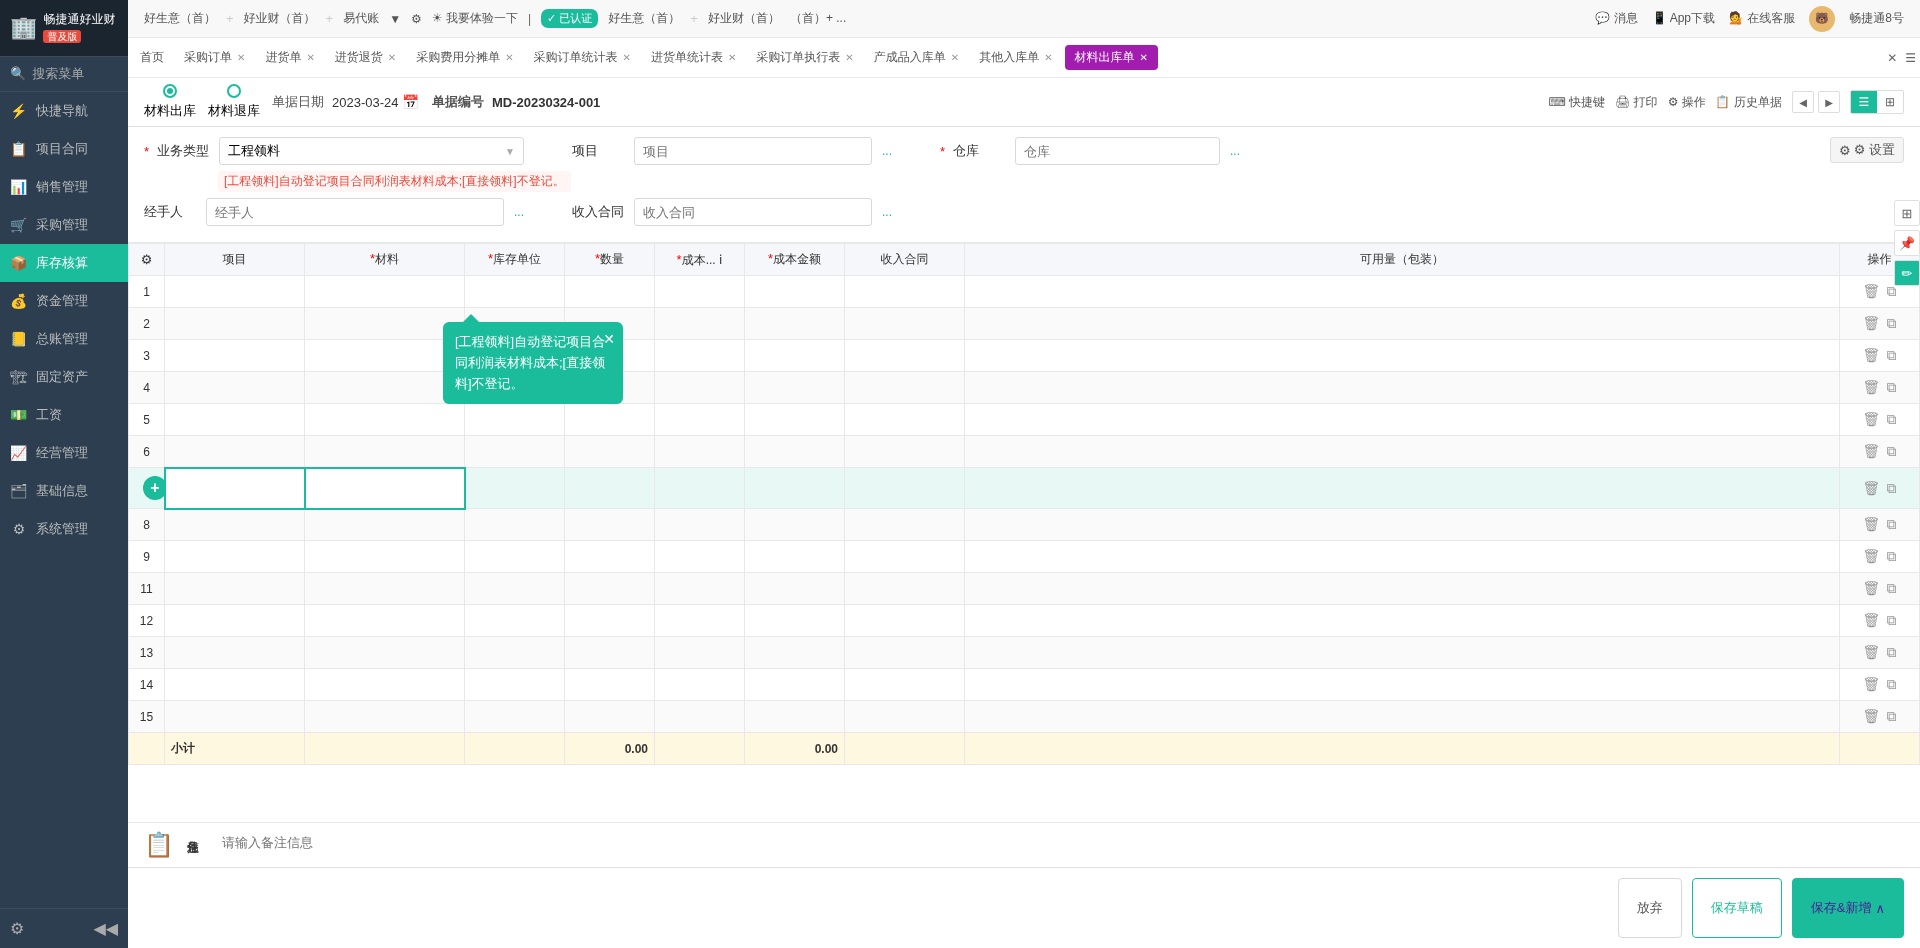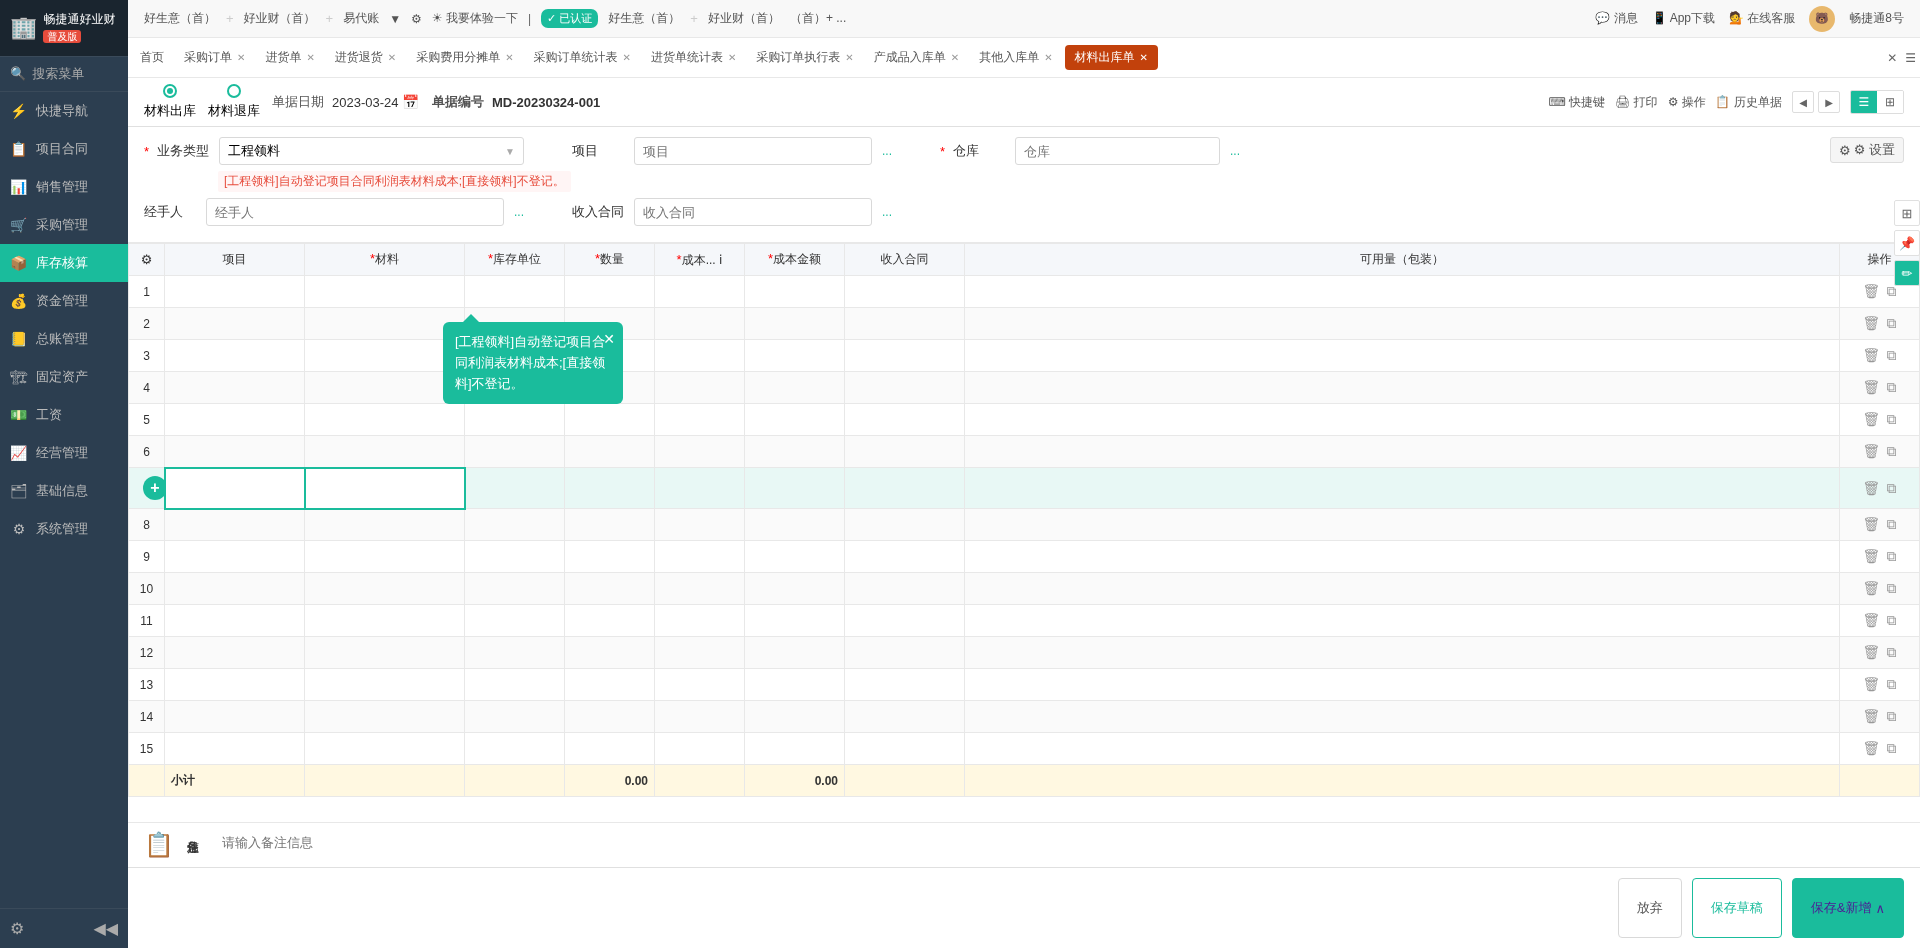--- a/index.html
+++ b/index.html
@@ -17,21 +17,21 @@
     .sidebar-bottom { margin-top: auto; padding: 10px; display: flex; justify-content: space-between; border-top: 1px solid #3a4a5a; }
     .sidebar-bottom-btn { color: #aaa; cursor: pointer; font-size: 16px; }
 
     
     .main { flex: 1; display: flex; flex-direction: column; overflow: hidden; }
 
     
     .topbar { background: #fff; border-bottom: 1px solid #e8e8e8; padding: 0 4px; display: flex; align-items: center; height: 40px; gap: 4px; flex-shrink: 0; }
     .topbar-item { padding: 4px 8px; cursor: pointer; color: #555; white-space: nowrap; font-size: 12px; display: flex; align-items: center; gap: 3px; }
     .topbar-close { font-size: 10px; color: #999; margin-left: 2px; }
-    .topbar-active-tab { background: #c2410c; color: #fff !important; border-radius: 4px; padding: 4px 10px; justify-content: flex-end; }
+    .topbar-active-tab { background: #a21caf; color: #fff !important; border-radius: 4px; padding: 4px 10px; justify-content: flex-end; }
     .topbar-active-tab .topbar-close { color: #fff; }
     .topbar-right { margin-left: auto; display: flex; align-items: center; gap: 8px; }
     .topbar-right-btn { color: #666; cursor: pointer; font-size: 12px; display: flex; align-items: center; gap: 3px; }
 
     
     .header-bar { background: #fff; border-bottom: 1px solid #e0e0e0; padding: 6px 16px; display: flex; align-items: center; gap: 12px; flex-shrink: 0; font-size: 12px; }
     .radio-group { display: flex; gap: 12px; align-items: center; }
     .radio-item { display: flex; align-items: center; gap: 4px; cursor: pointer; flex-direction: column; }
     .radio-dot { width: 14px; height: 14px; border-radius: 50%; border: 2px solid #1abc9c; display: flex; align-items: center; justify-content: center; }
     .radio-dot.checked::after { content: ''; width: 6px; height: 6px; border-radius: 50%; background: #1abc9c; }
@@ -429,32 +429,20 @@
             <td></td>
             <td></td>
             <td></td>
             <td></td>
             <td></td>
             <td></td>
             <td></td>
             <td class="col-action"><span class="action-btn">🗑</span><span class="action-btn">⧉</span></td>
           </tr>
         <tr>
-            <td class="row-num">10</td>
-            <td></td>
-            <td></td>
-            <td></td>
-            <td></td>
-            <td></td>
-            <td></td>
-            <td></td>
-            <td></td>
-            <td class="col-action"><span class="action-btn">🗑</span><span class="action-btn">⧉</span></td>
-          </tr>
-        <tr>
             <td class="row-num">11</td>
             <td></td>
             <td></td>
             <td></td>
             <td></td>
             <td></td>
             <td></td>
             <td></td>
             <td></td>
             <td class="col-action"><span class="action-btn">🗑</span><span class="action-btn">⧉</span></td>

